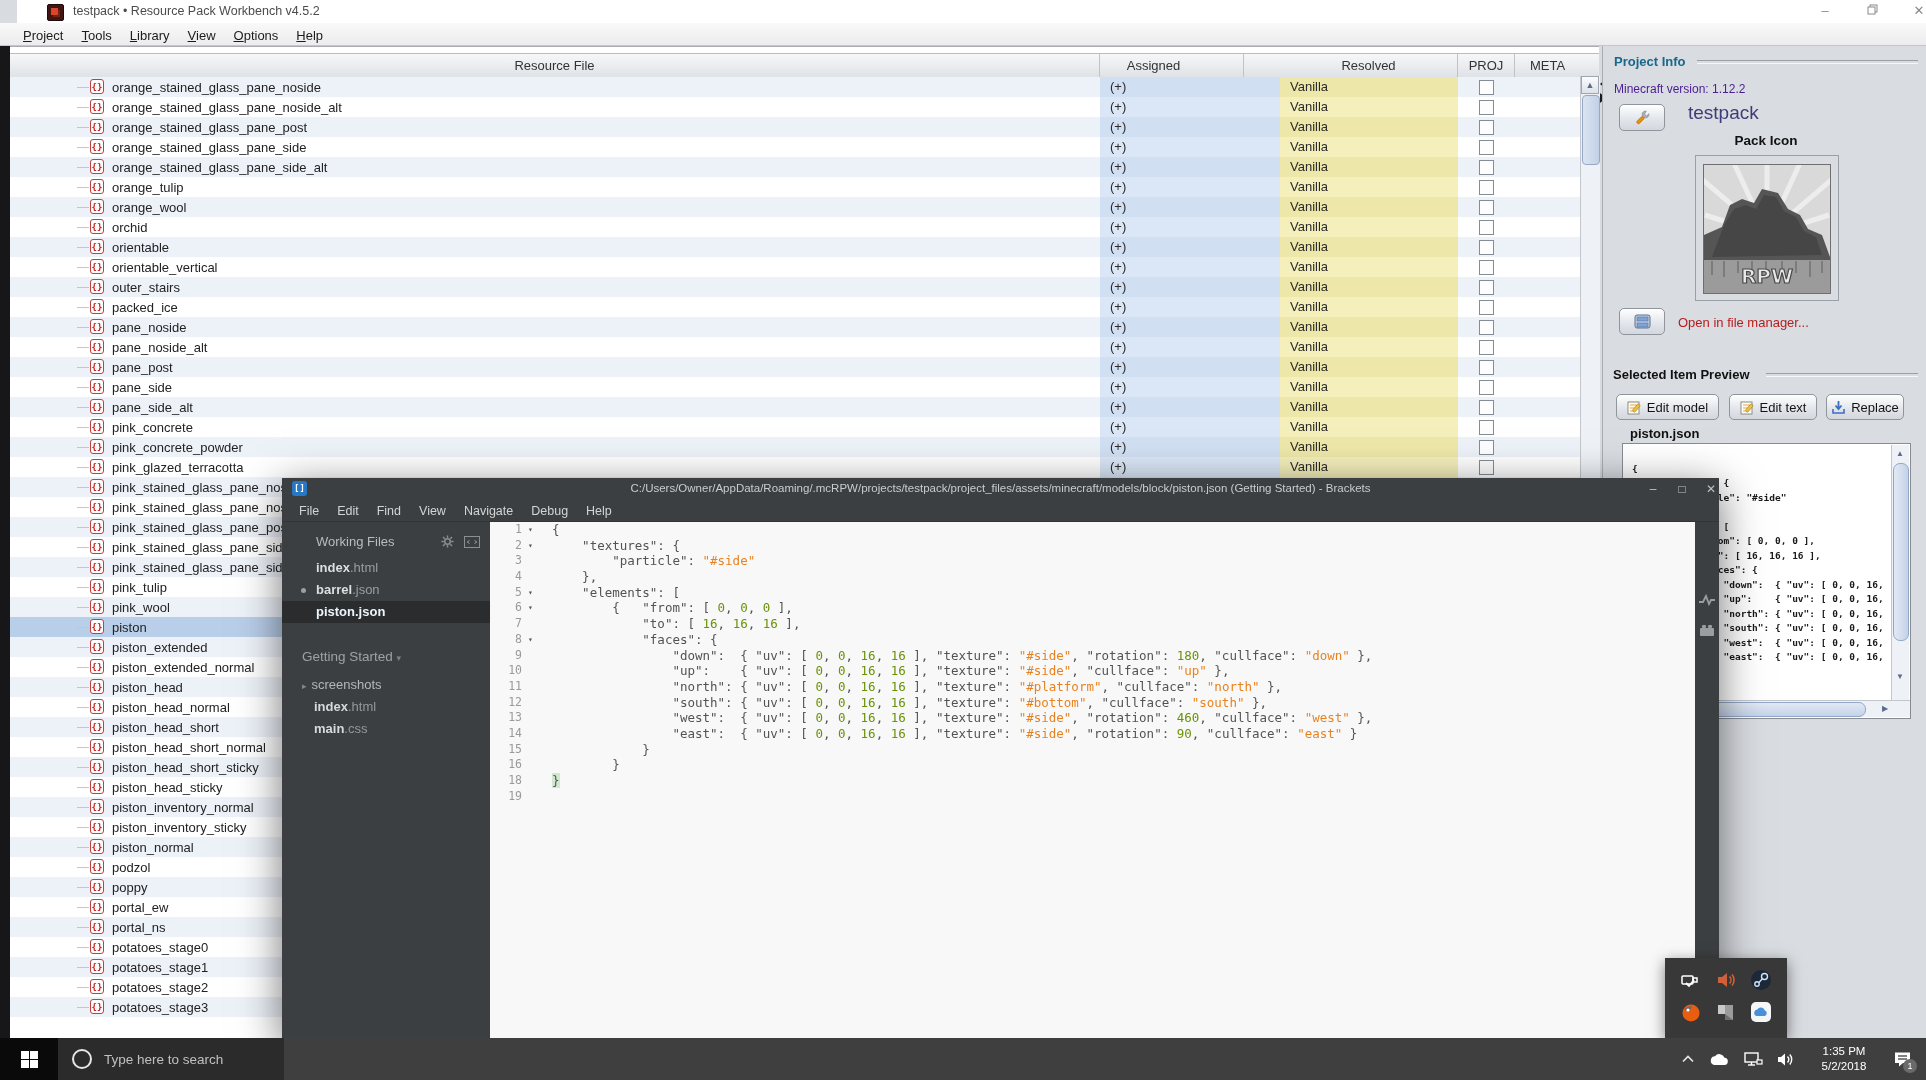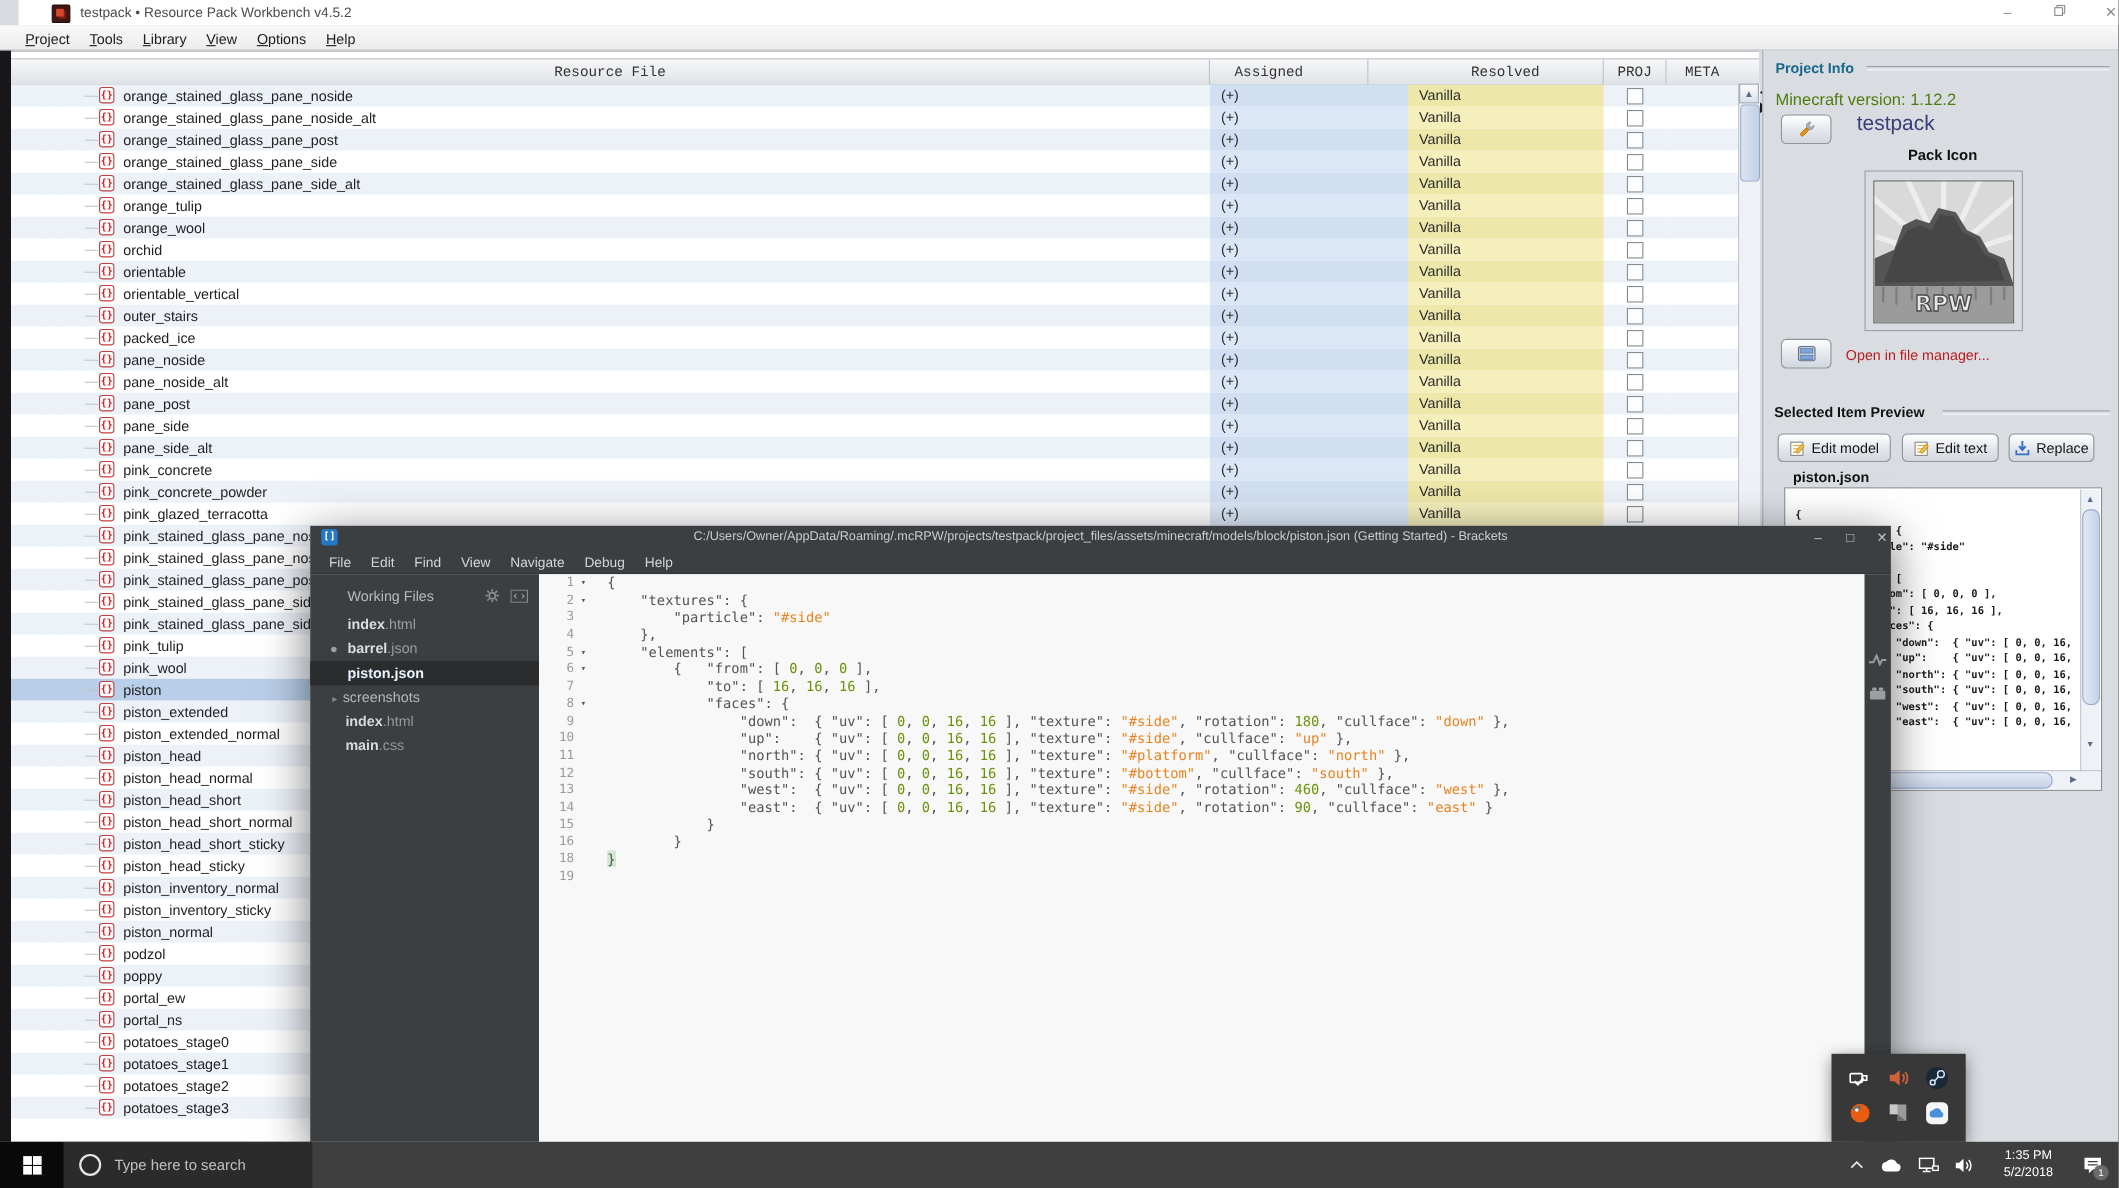--- a/index.html
+++ b/index.html
@@ -14,21 +14,21 @@
   .app-title{left:56px;top:4px;font-size:12.5px;color:#4c4c4c;}
   .winbtn{top:0px;width:44px;height:22px;color:#8a8a8a;text-align:center;line-height:22px;font-size:13px;}
   .menubar{left:0;top:23px;width:1926px;height:23px;background:linear-gradient(#f9f9f9,#ececee);border-bottom:1px solid #c6c6c6;display:flex;align-items:flex-end;padding-left:14px;box-sizing:border-box;}
   .app-menu-item{font-size:13px;color:#1c1c1c;padding:2px 9px;}
   .app-menu-item u{text-decoration:underline;}
 
   .left-strip{left:0;top:46px;width:10px;height:992px;background:#17171a;}
 
   
   .table-wrap{left:10px;top:46px;width:1589px;height:992px;background:#ffffff;border-top:1px solid #a9adb2;}
-  .thead{position:absolute;left:0;top:6px;width:1589px;height:23px;background:linear-gradient(#f6f7f8,#dfe2e6);border-top:1px solid #b9bcc1;border-bottom:1px solid #989da5;font-family:Liberation Mono, monospace;}
+  .thead{position:absolute;left:0;top:6px;width:1589px;height:23px;background:linear-gradient(#f6f7f8,#dfe2e6);border-top:1px solid #b9bcc1;border-bottom:1px solid #989da5;}
   .th{position:absolute;top:0;height:23px;line-height:23px;text-align:center;font-size:13px;color:#333;border-right:1px solid #bfc2c7;box-sizing:border-box;}
   .rows{position:absolute;left:0;top:30px;width:1589px;height:940px;}
   .guide{position:absolute;top:0;width:1px;height:940px;background:#ccd1d7;}
   .row{position:relative;height:20px;}
   .cell{position:absolute;top:0;height:20px;box-sizing:border-box;}
   .c-file{left:0;width:1090px;background:#fff;}
   .c-assigned{left:1090px;width:180px;background:#dbe7f7;font-size:13px;color:#2b2b2b;padding:2px 0 0 10px;}
   .c-resolved{left:1270px;width:178px;background:#f4efbb;font-size:13px;color:#2b2b2b;padding:2px 0 0 10px;}
   .c-proj{left:1448px;width:57px;background:#fff;}
   .c-meta{left:1505px;width:65px;background:#fff;}
@@ -767,21 +767,21 @@
     <div class="sb-thumb"></div>
   </div>
   <div class="abs split-arrows">
     <div class="tri-l"></div>
     <div class="tri-r"></div>
   </div>
 
   <div class="abs panel"></div>
   <div class="abs sec-title" style="left:1614px;top:54px;color:#17688a">Project Info</div>
   <div class="abs etch" style="left:1697px;top:60px;width:221px"></div>
-  <div class="abs" style="left:1614px;top:82px;font-size:15px;color:#4d7c0f">Minecraft version: 1.12.2</div>
+  <div class="abs" style="left:1614px;top:82px;font-size:12px;color:#4c1d95">Minecraft version: 1.12.2</div>
 
   <div class="swbtn" style="left:1619px;top:104px;width:46px;height:27px">
     <svg width="17" height="17" viewBox="0 0 16 16">
       <path d="M11.5 2 a3.2 3.2 0 1 0 2.5 2.5 l-2.2 2.2 -2 -2 z" fill="#aab2bc" stroke="#7b828c" stroke-width=".6"></path>
       <rect x="2" y="9" width="8" height="3" rx="1.2" transform="rotate(-45 6 10.5)" fill="#e8920e" stroke="#a86206" stroke-width=".6"></rect>
     </svg>
   </div>
   <div class="abs" style="left:1688px;top:102px;font-size:19px;font-weight:normal;color:#3d3d78">testpack</div>
 
   <div class="abs" style="left:1695px;top:133px;width:142px;text-align:center;font-size:13.5px;font-weight:bold;color:#111">Pack Icon</div>
@@ -931,20 +931,24 @@
         <svg width="16" height="12" viewBox="0 0 16 12">
           <rect x="0.5" y="0.5" width="15" height="11" fill="none" stroke="#8b8f91"></rect>
           <path d="M5 6 L3 6 M11 6 L13 6 M5.5 4 L3.5 6 L5.5 8 M10.5 4 L12.5 6 L10.5 8" fill="none" stroke="#8b8f91"></path>
         </svg>
       </div>
       <div id="working-files">
           <div class="wf-item"><span class="nm">index</span><span class="ex">.html</span></div>
           <div class="wf-item"><span class="dot"></span><span class="nm">barrel</span><span class="ex">.json</span></div>
           <div class="wf-item active"><span class="nm">piston</span><span class="ex">.json</span></div>
         </div>
+      <div class="proj-head">
+        <span>Getting Started</span>
+        <span style="font-size:9px;color:#7d8183"> ▾</span>
+      </div>
       <div id="project-tree">
           <div class="tree-item" style="padding-left: 20px;"><span class="caret">▸</span><span class="fx">screenshots</span></div>
           <div class="tree-item"><span class="nm">index</span><span class="ex">.html</span></div>
           <div class="tree-item"><span class="nm">main</span><span class="ex">.css</span></div>
         </div>
     </div>
 
     <div class="editor" id="code-editor">
         <div class="cl"><span class="gut">1</span><span class="fold">▾</span><span class="codetxt">{</span></div>
         <div class="cl"><span class="gut">2</span><span class="fold">▾</span><span class="codetxt">    "textures": {</span></div>

